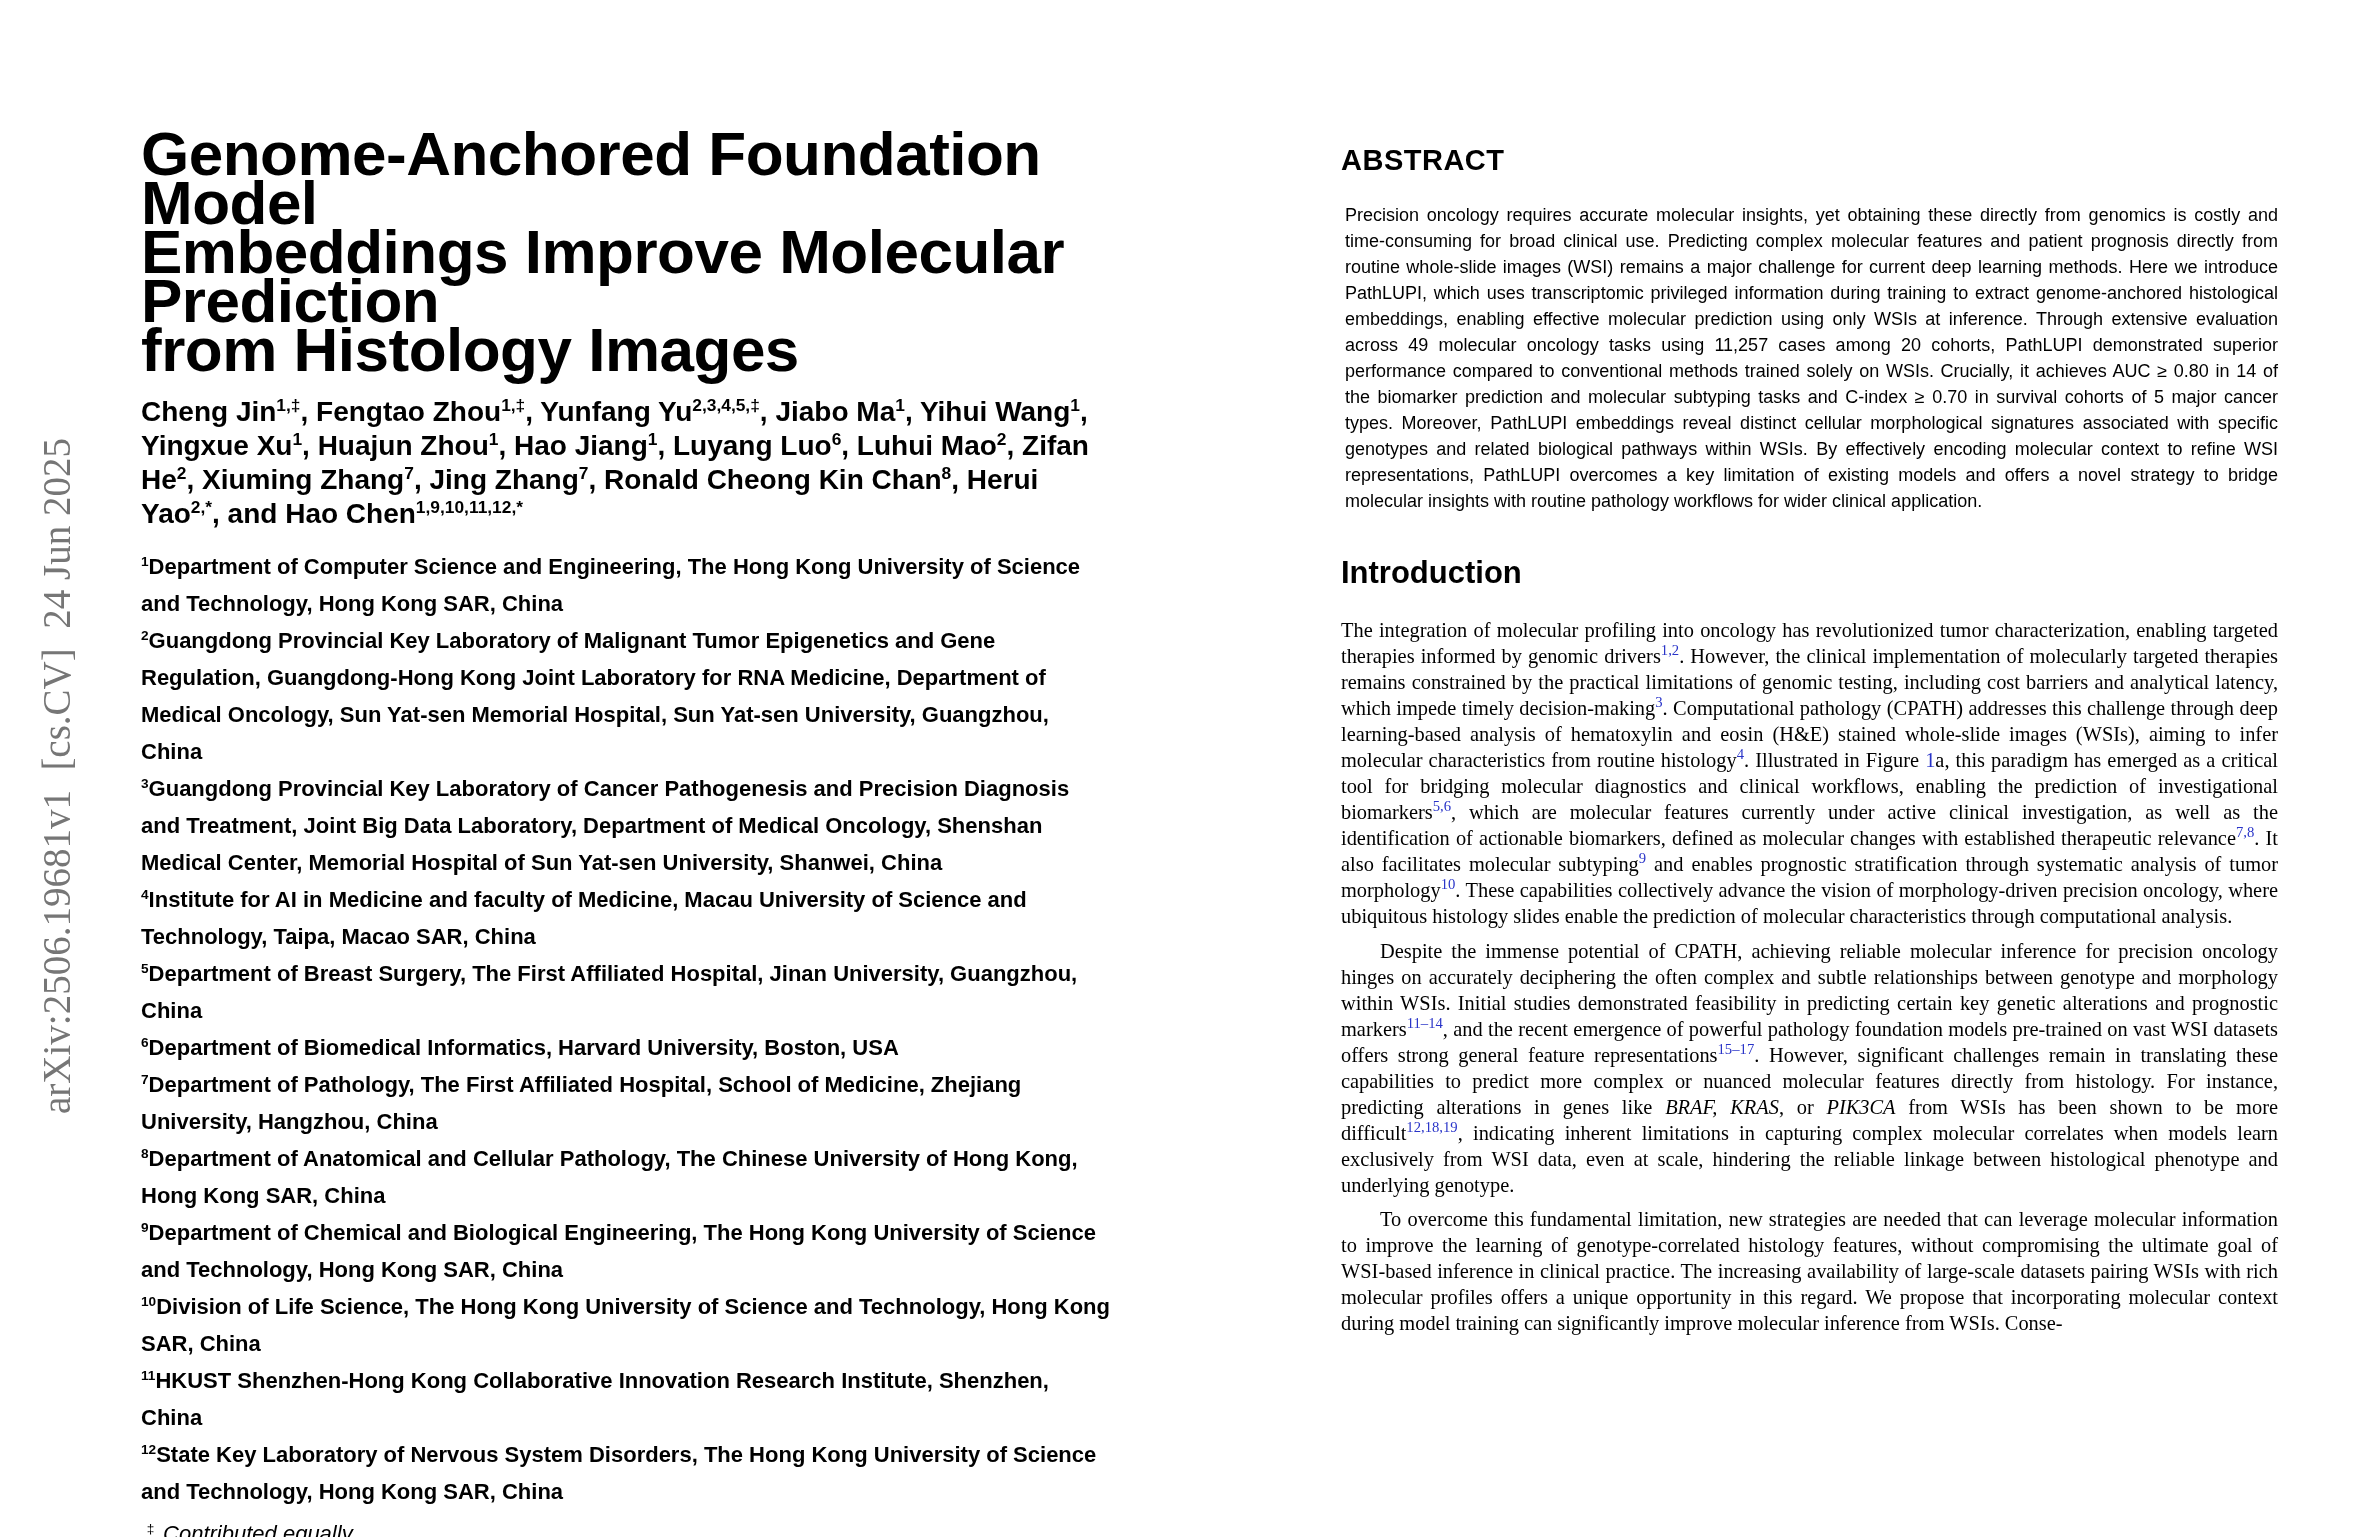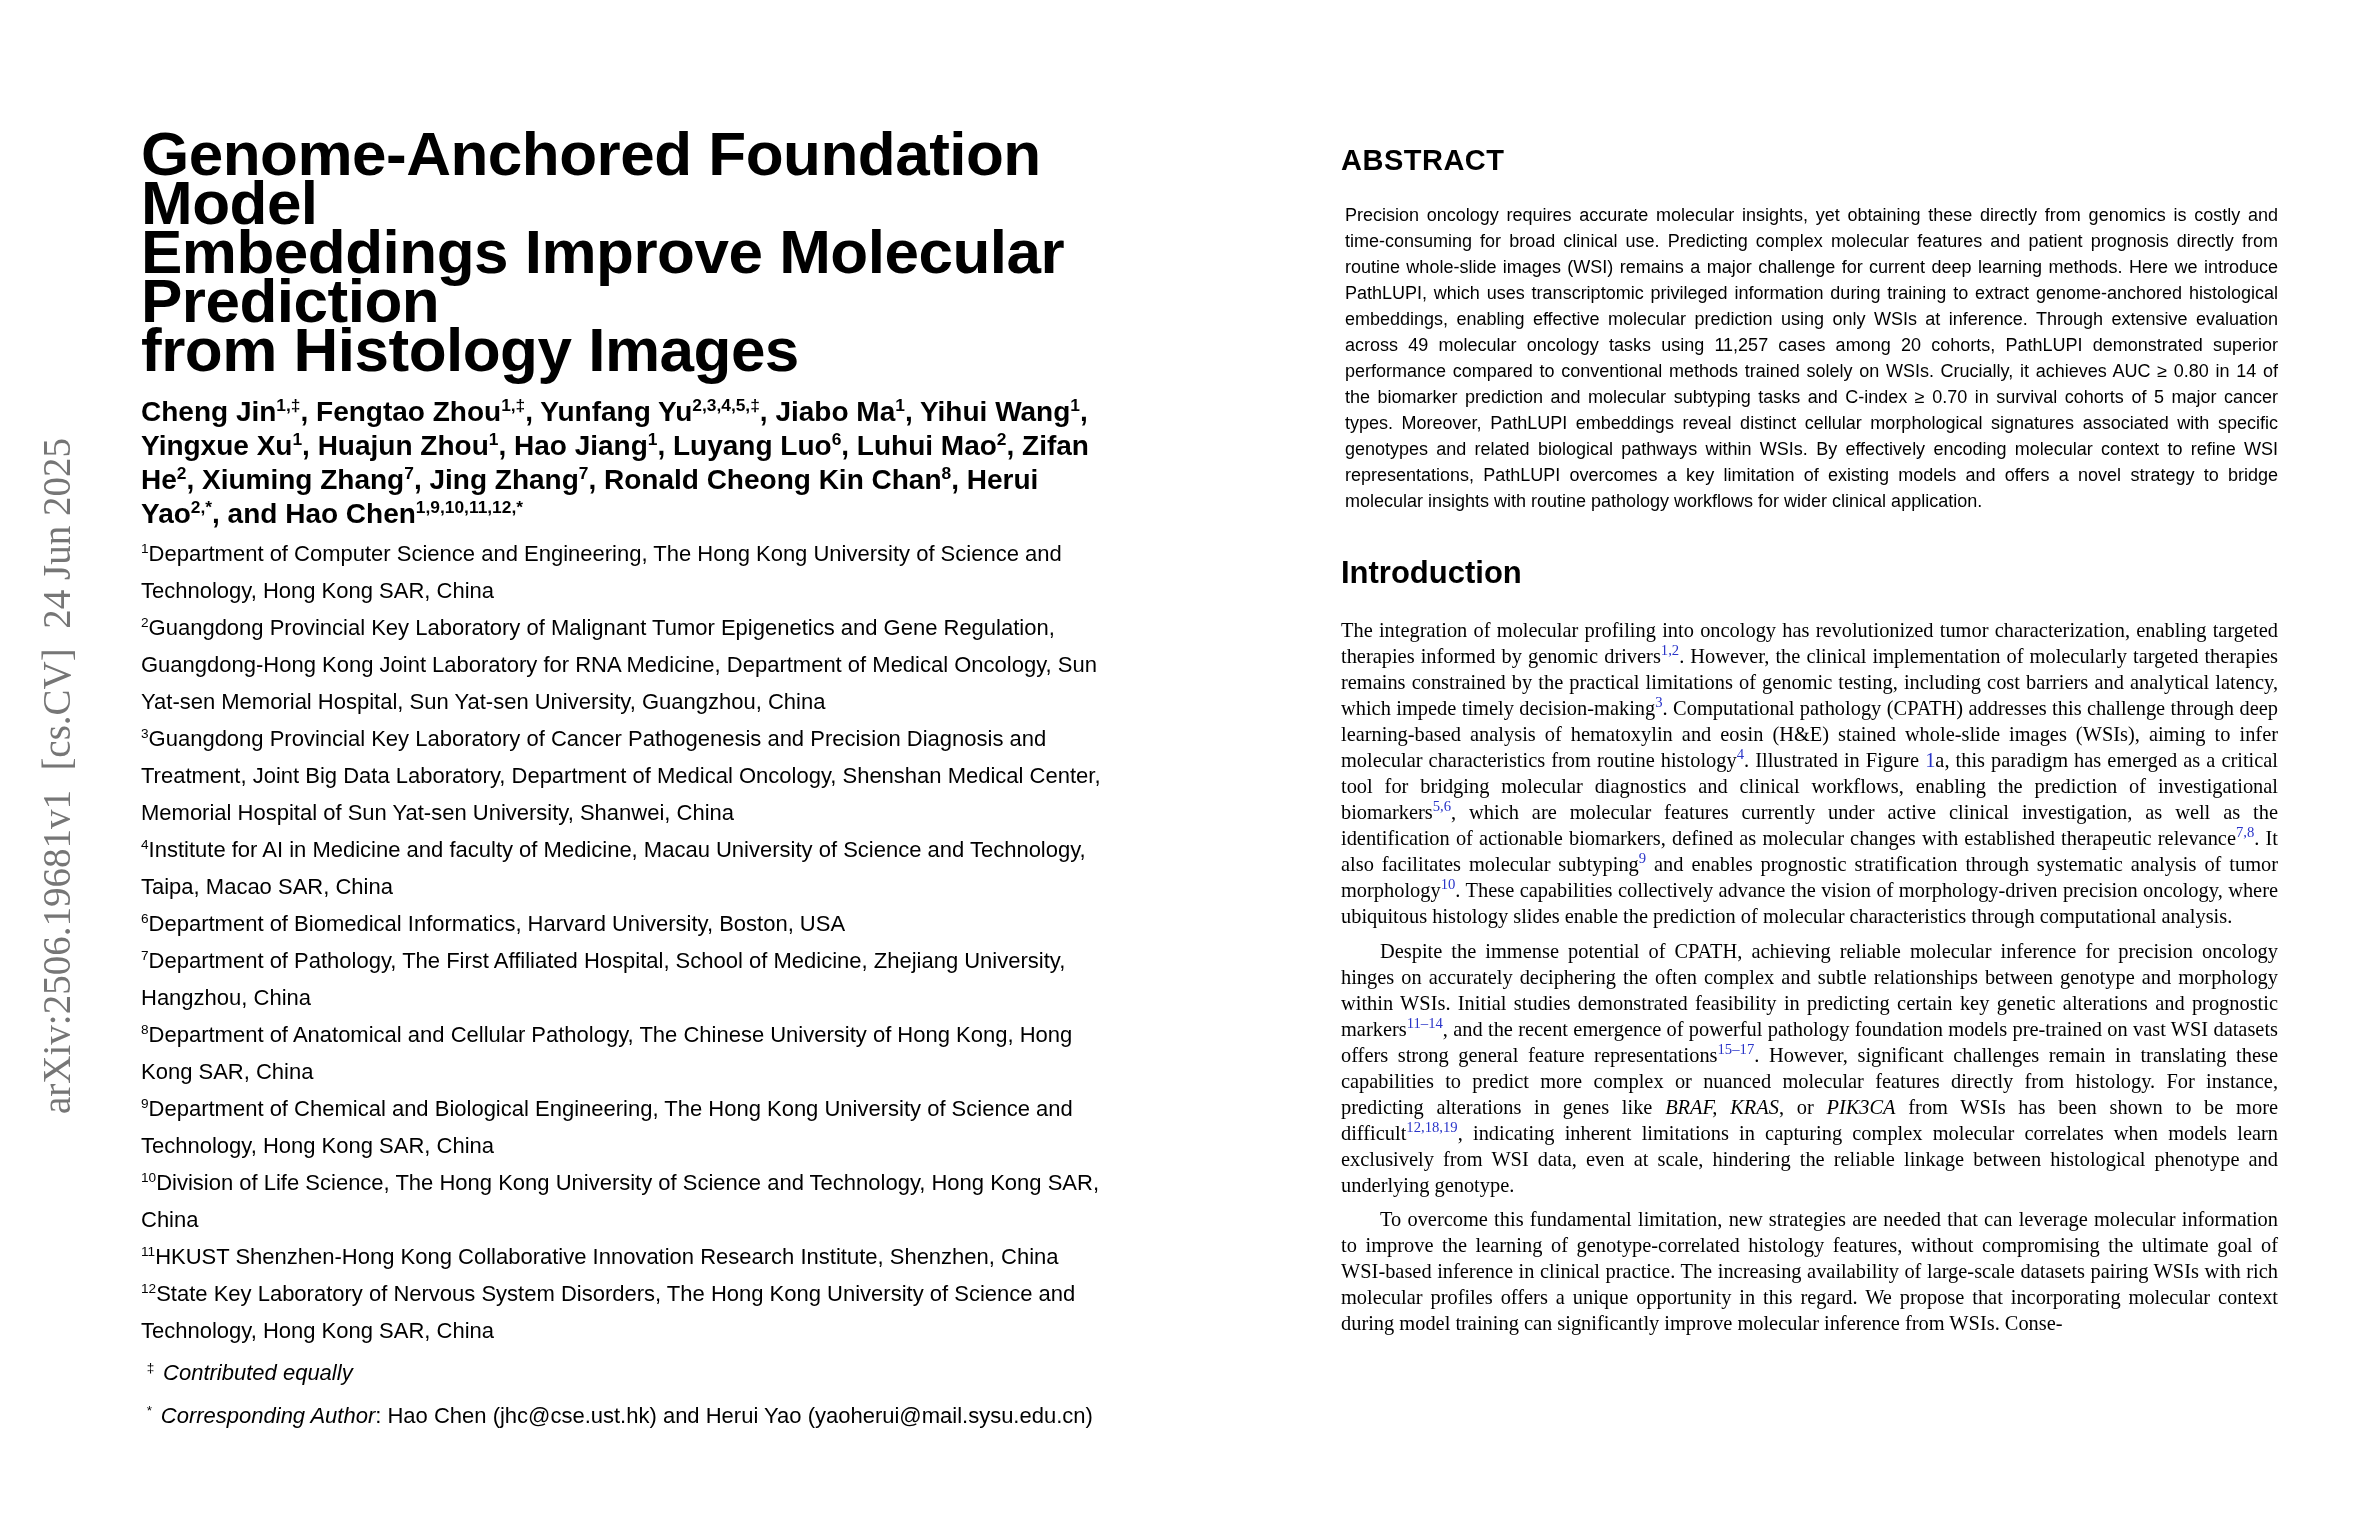--- a/index.html
+++ b/index.html
@@ -11,21 +11,21 @@
         text-align:center;transform:rotate(-90deg);transform-origin:center;
         font-family:"Liberation Serif",serif;font-size:39px;color:var(--stamp-gray,#767676);
         white-space:pre;}
 
   .left-col{position:absolute;left:141px;top:129px;width:972px;}
   .title{font-size:62px;line-height:49px;font-weight:700;letter-spacing:-0.5px;margin:0;}
   .title div{display:block;}
   .authors{margin-top:21.3px;font-size:28px;line-height:34px;font-weight:700;}
   sup{line-height:0;}
   .authors sup{font-size:0.62em;font-weight:700;}
-  .affils{margin-top:4px;font-size:22px;line-height:37px;font-weight:400;}
+  .affils{margin-top:17px;font-size:22px;line-height:37px;font-weight:700;}
   .affil sup{font-size:0.62em;}
   .footnotes{font-size:22px;line-height:37px;padding-left:5.8px;}
   .fn-sym{vertical-align:super;font-size:0.62em;margin-right:8.7px;}
   .it{font-style:italic;}
   .bit{font-style:italic;font-weight:400;}
 
   .right-col{position:absolute;left:1341px;top:144px;width:937px;}
   .abs-head{font-size:29px;font-weight:700;margin:0;letter-spacing:0.5px;}
   .abs-text{margin:25px 0 0 0;font-size:18px;line-height:26px;text-align:justify;
         padding-left:3.9px;}
@@ -49,20 +49,21 @@
       <div>Genome-Anchored Foundation Model</div>
       <div>Embeddings Improve Molecular Prediction</div>
       <div>from Histology Images</div>
     </h1>
     <div class="authors"><span>Cheng Jin</span><sup>1,‡</sup><span>, Fengtao Zhou</span><sup>1,‡</sup><span>, Yunfang Yu</span><sup>2,3,4,5,‡</sup><span>, Jiabo Ma</span><sup>1</sup><span>, Yihui Wang</span><sup>1</sup><span>, Yingxue Xu</span><sup>1</sup><span>, Huajun Zhou</span><sup>1</sup><span>, Hao Jiang</span><sup>1</sup><span>, Luyang Luo</span><sup>6</sup><span>, Luhui Mao</span><sup>2</sup><span>, Zifan He</span><sup>2</sup><span>, Xiuming Zhang</span><sup>7</sup><span>, Jing Zhang</span><sup>7</sup><span>, Ronald Cheong Kin Chan</span><sup>8</sup><span>, Herui Yao</span><sup>2,*</sup><span>, and Hao Chen</span><sup>1,9,10,11,12,*</sup></div>
     <div class="affils">
         <div class="affil"><sup>1</sup>Department of Computer Science and Engineering, The Hong Kong University of Science and Technology, Hong Kong SAR, China</div>
         <div class="affil"><sup>2</sup>Guangdong Provincial Key Laboratory of Malignant Tumor Epigenetics and Gene Regulation, Guangdong-Hong Kong Joint Laboratory for RNA Medicine, Department of Medical Oncology, Sun Yat-sen Memorial Hospital, Sun Yat-sen University, Guangzhou, China</div>
         <div class="affil"><sup>3</sup>Guangdong Provincial Key Laboratory of Cancer Pathogenesis and Precision Diagnosis and Treatment, Joint Big Data Laboratory, Department of Medical Oncology, Shenshan Medical Center, Memorial Hospital of Sun Yat-sen University, Shanwei, China</div>
         <div class="affil"><sup>4</sup>Institute for AI in Medicine and faculty of Medicine, Macau University of Science and Technology, Taipa, Macao SAR, China</div>
+        <div class="affil"><sup>5</sup>Department of Breast Surgery, The First Affiliated Hospital, Jinan University, Guangzhou, China</div>
         <div class="affil"><sup>6</sup>Department of Biomedical Informatics, Harvard University, Boston, USA</div>
         <div class="affil"><sup>7</sup>Department of Pathology, The First Affiliated Hospital, School of Medicine, Zhejiang University, Hangzhou, China</div>
         <div class="affil"><sup>8</sup>Department of Anatomical and Cellular Pathology, The Chinese University of Hong Kong, Hong Kong SAR, China</div>
         <div class="affil"><sup>9</sup>Department of Chemical and Biological Engineering, The Hong Kong University of Science and Technology, Hong Kong SAR, China</div>
         <div class="affil"><sup>10</sup>Division of Life Science, The Hong Kong University of Science and Technology, Hong Kong SAR, China</div>
         <div class="affil"><sup>11</sup>HKUST Shenzhen-Hong Kong Collaborative Innovation Research Institute, Shenzhen, China</div>
         <div class="affil"><sup>12</sup>State Key Laboratory of Nervous System Disorders, The Hong Kong University of Science and Technology, Hong Kong SAR, China</div>
       </div>
     <div class="footnotes">
         <div class="fn"><span class="fn-sym">‡</span><span class="it">Contributed equally</span></div>

